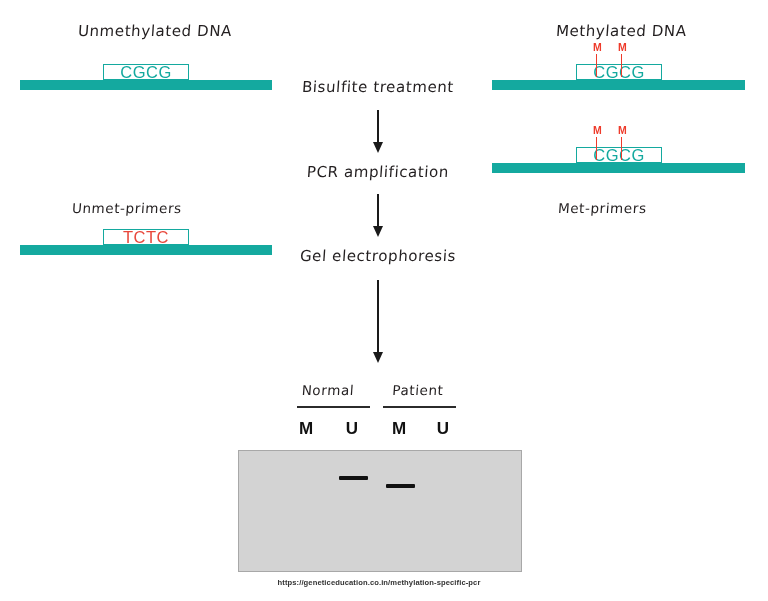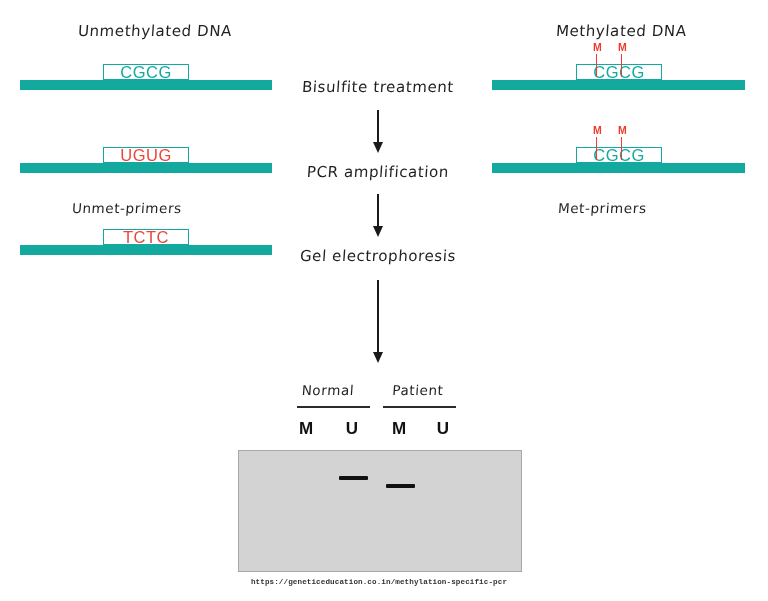--- a/index.html
+++ b/index.html
@@ -144,26 +144,20 @@
 
   <div class="abs hand" style="left:78px; top:22px;">Unmethylated DNA</div>
 
   <div class="strand-row" style="left:20px; top:64px; width:252px;">
     <div class="strand-bar" style="left:0px; width:252px;"></div>
     <div class="seq-box" style="left:83px; width:86px;">
       <span class="seq-text seq-teal">CGCG</span>
     </div>
   </div>
 
-  <div class="strand-row" style="left:20px; top:147px; width:252px;">
-    <div class="strand-bar" style="left:0px; width:252px;"></div>
-    <div class="seq-box" style="left:83px; width:86px;">
-      <span class="seq-text seq-red">UGUG</span>
-    </div>
-  </div>
 
   <div class="abs hand hand-small" style="left:72px; top:200px;">Unmet-primers</div>
 
   <div class="strand-row" style="left:20px; top:229px; width:252px;">
     <div class="strand-bar" style="left:0px; width:252px;"></div>
     <div class="seq-box" style="left:83px; width:86px;">
       <span class="seq-text seq-red">TCTC</span>
     </div>
   </div>
 
@@ -218,15 +212,15 @@
   <div class="lane-letter" style="left:291px; top:420px; width:30px;">M</div>
   <div class="lane-letter" style="left:337px; top:420px; width:30px;">U</div>
   <div class="lane-letter" style="left:384px; top:420px; width:30px;">M</div>
   <div class="lane-letter" style="left:428px; top:420px; width:30px;">U</div>
 
   <div class="gel-box" style="left:238px; top:450px; width:282px; height:120px;">
     <div class="gel-band" style="left:100px; top:25px; width:29px;"></div>
     <div class="gel-band" style="left:147px; top:33px; width:29px;"></div>
   </div>
 
-  <div class="footer-url" style="left:238px; top:578px; width:282px;font-family:Liberation Mono, monospace;">https://geneticeducation.co.in/methylation-specific-pcr</div>
+  <div class="footer-url" style="left:238px; top:578px; width:282px;">https://geneticeducation.co.in/methylation-specific-pcr</div>
 
 </div>
 
 </body></html>

